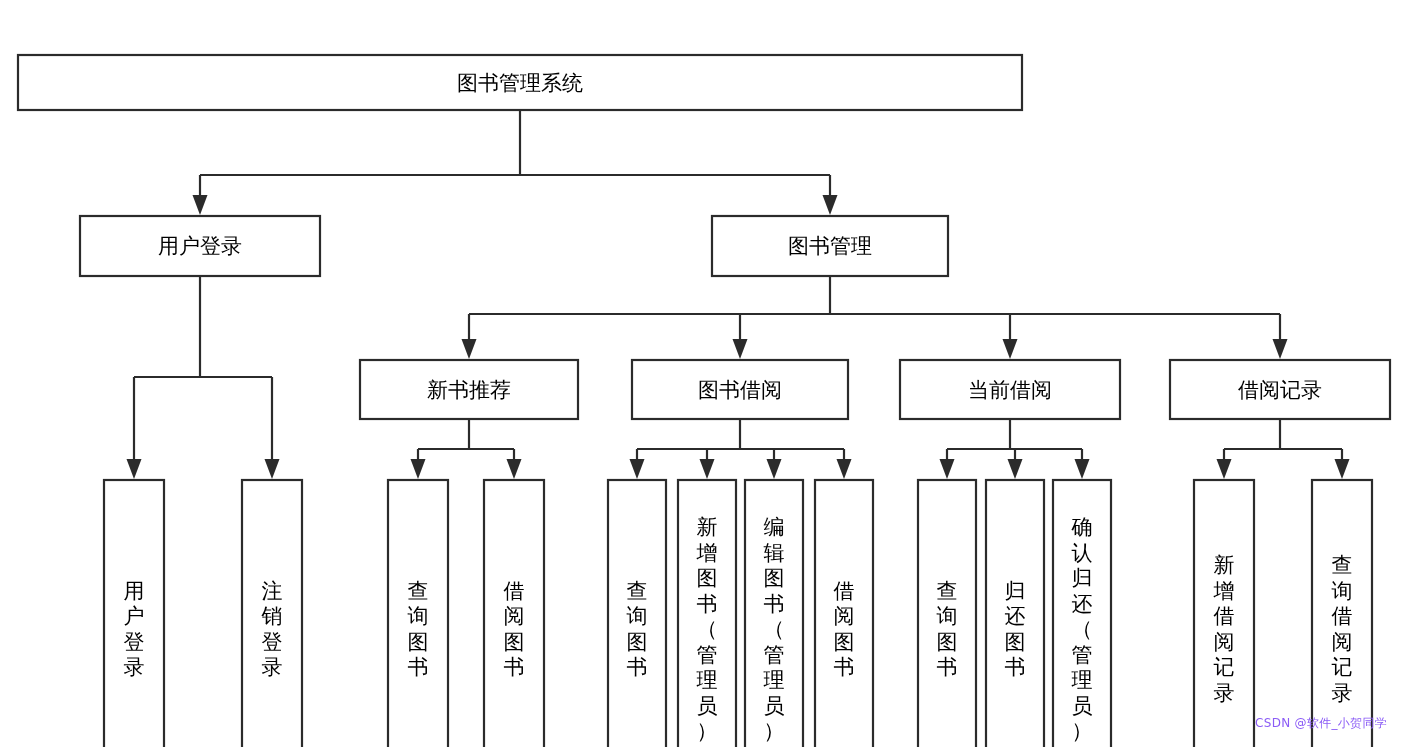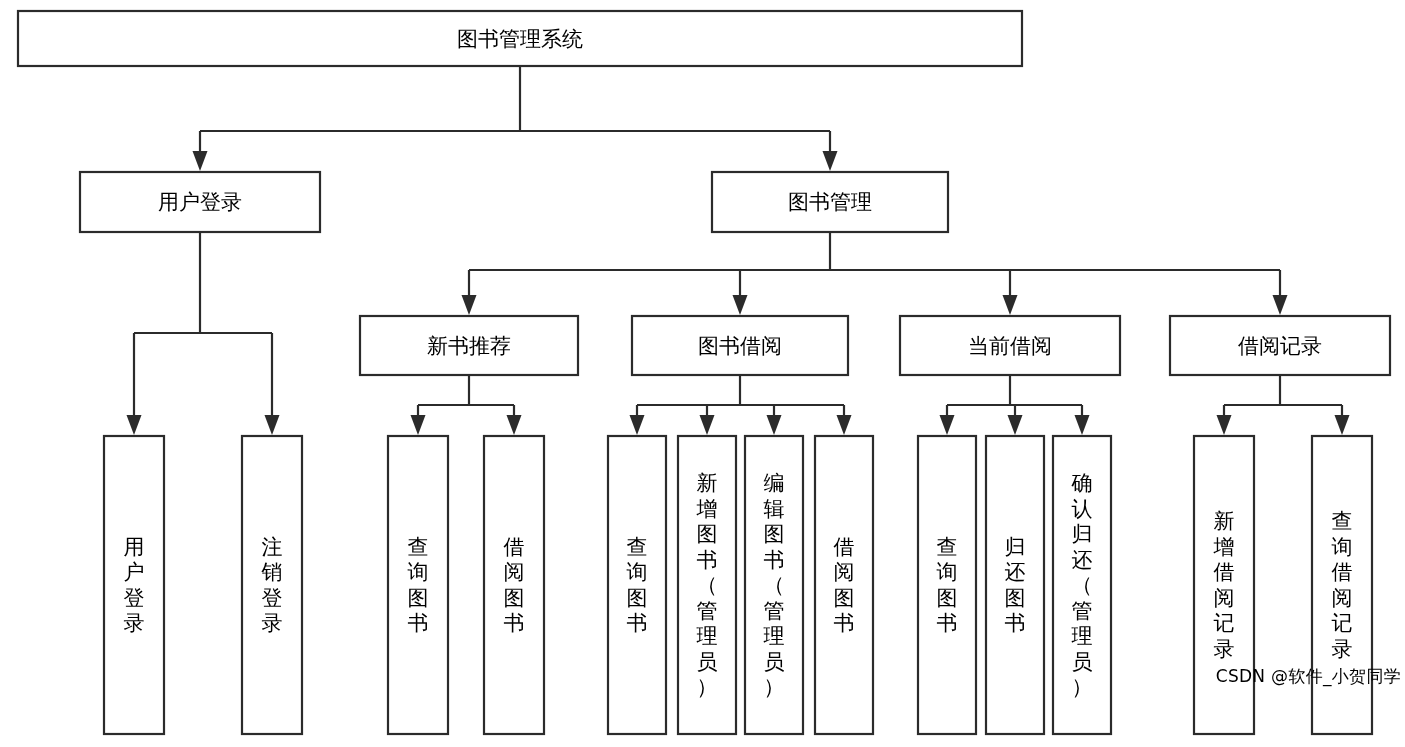--- a/index.html
+++ b/index.html
@@ -12,20 +12,21 @@
     width: 1405px;
     height: 747px;
     overflow: hidden;
     font-family: "DejaVu Sans", "Liberation Sans", sans-serif;
   }
   #diagram-root {
     position: relative;
     width: 1405px;
     height: 692px;
     background: #ffffff;
+    margin-top: 44px;
   }
   svg.diagram-canvas {
     position: absolute;
     left: 0;
     top: 0;
     width: 1405px;
     height: 747px;
     display: block;
   }
   .node-box {
@@ -51,24 +52,24 @@
   .node-label.horizontal {
     text-anchor: middle;
     font-size: 21px;
   }
   .node-label.vertical {
     text-anchor: middle;
     font-size: 21px;
   }
   .watermark-text {
     position: absolute;
-    right: 4px;
+    right: 18px;
     bottom: 4px;
-    color: #000000;
-    font-size: 17px;
+    color: #8b5cf6;
+    font-size: 12px;
     font-family: "DejaVu Sans", "Liberation Sans", sans-serif;
     white-space: nowrap;
     letter-spacing: 0.3px;
     user-select: none;
   }
 </style>
 </head>
 <body>
 
 <div id="diagram-root">

